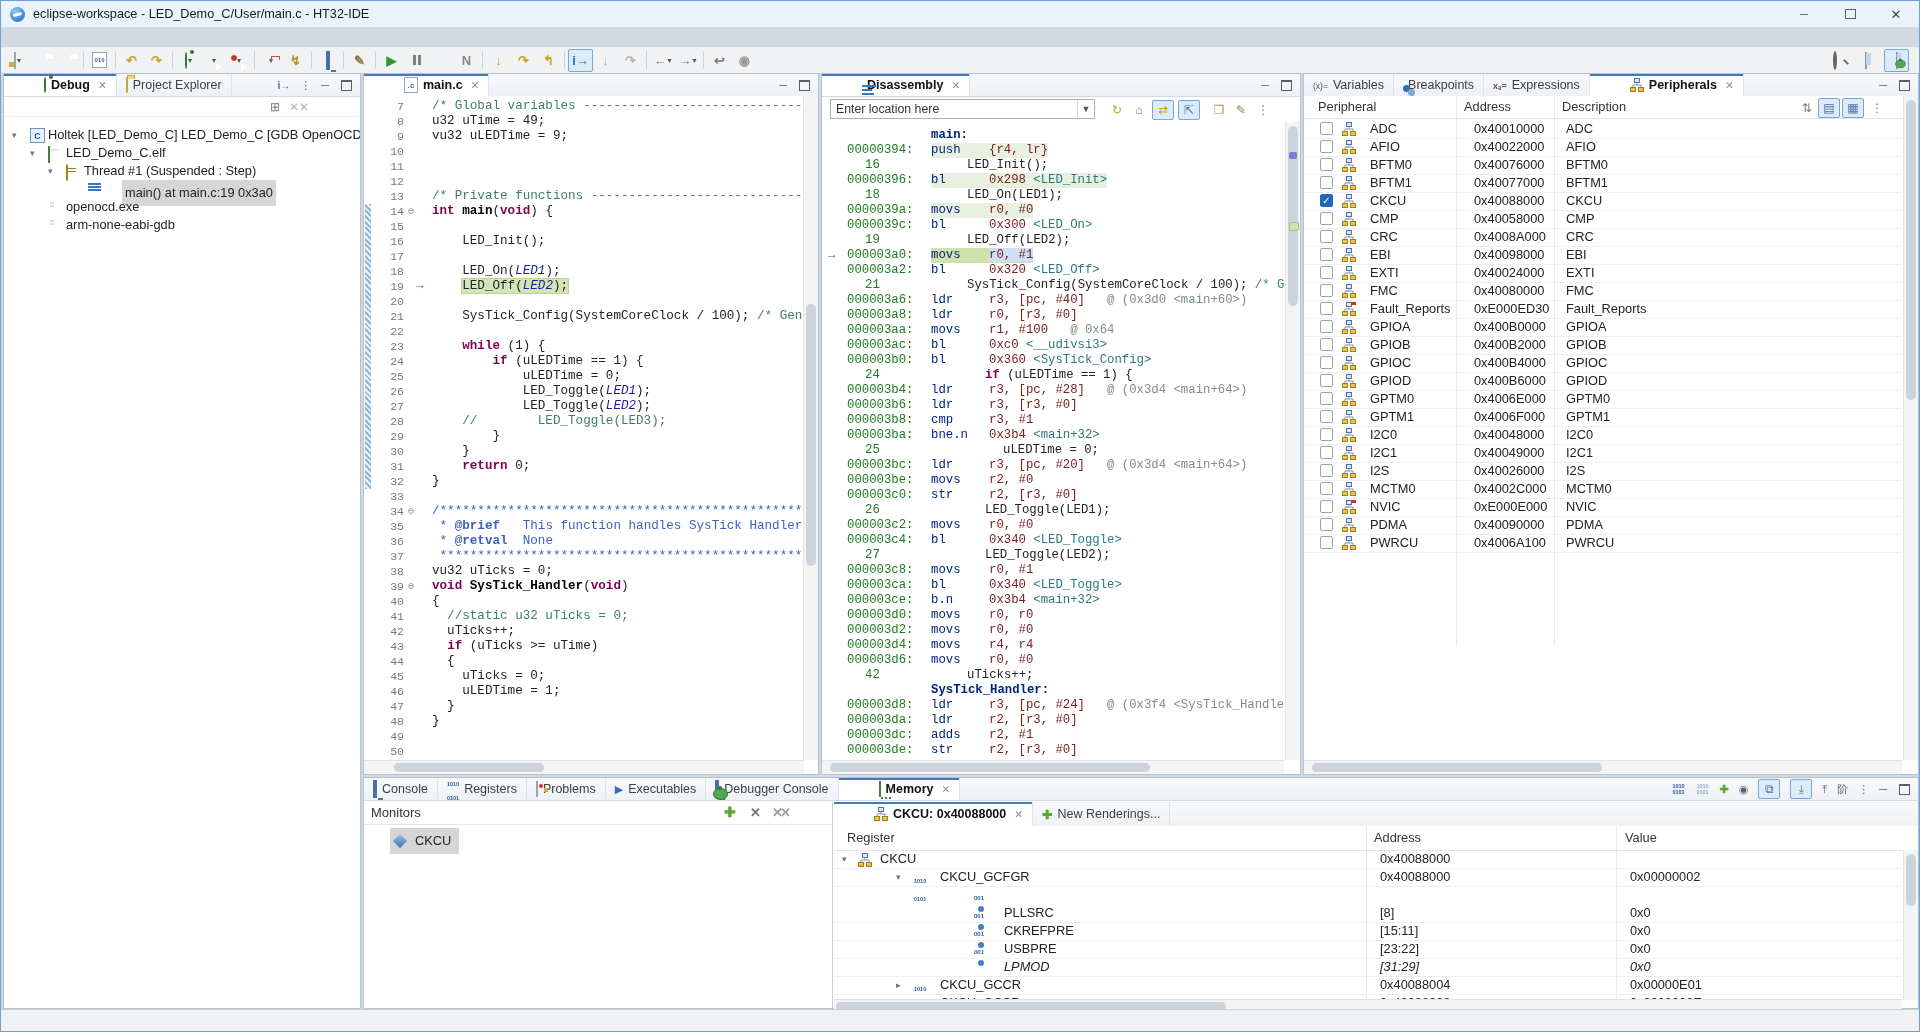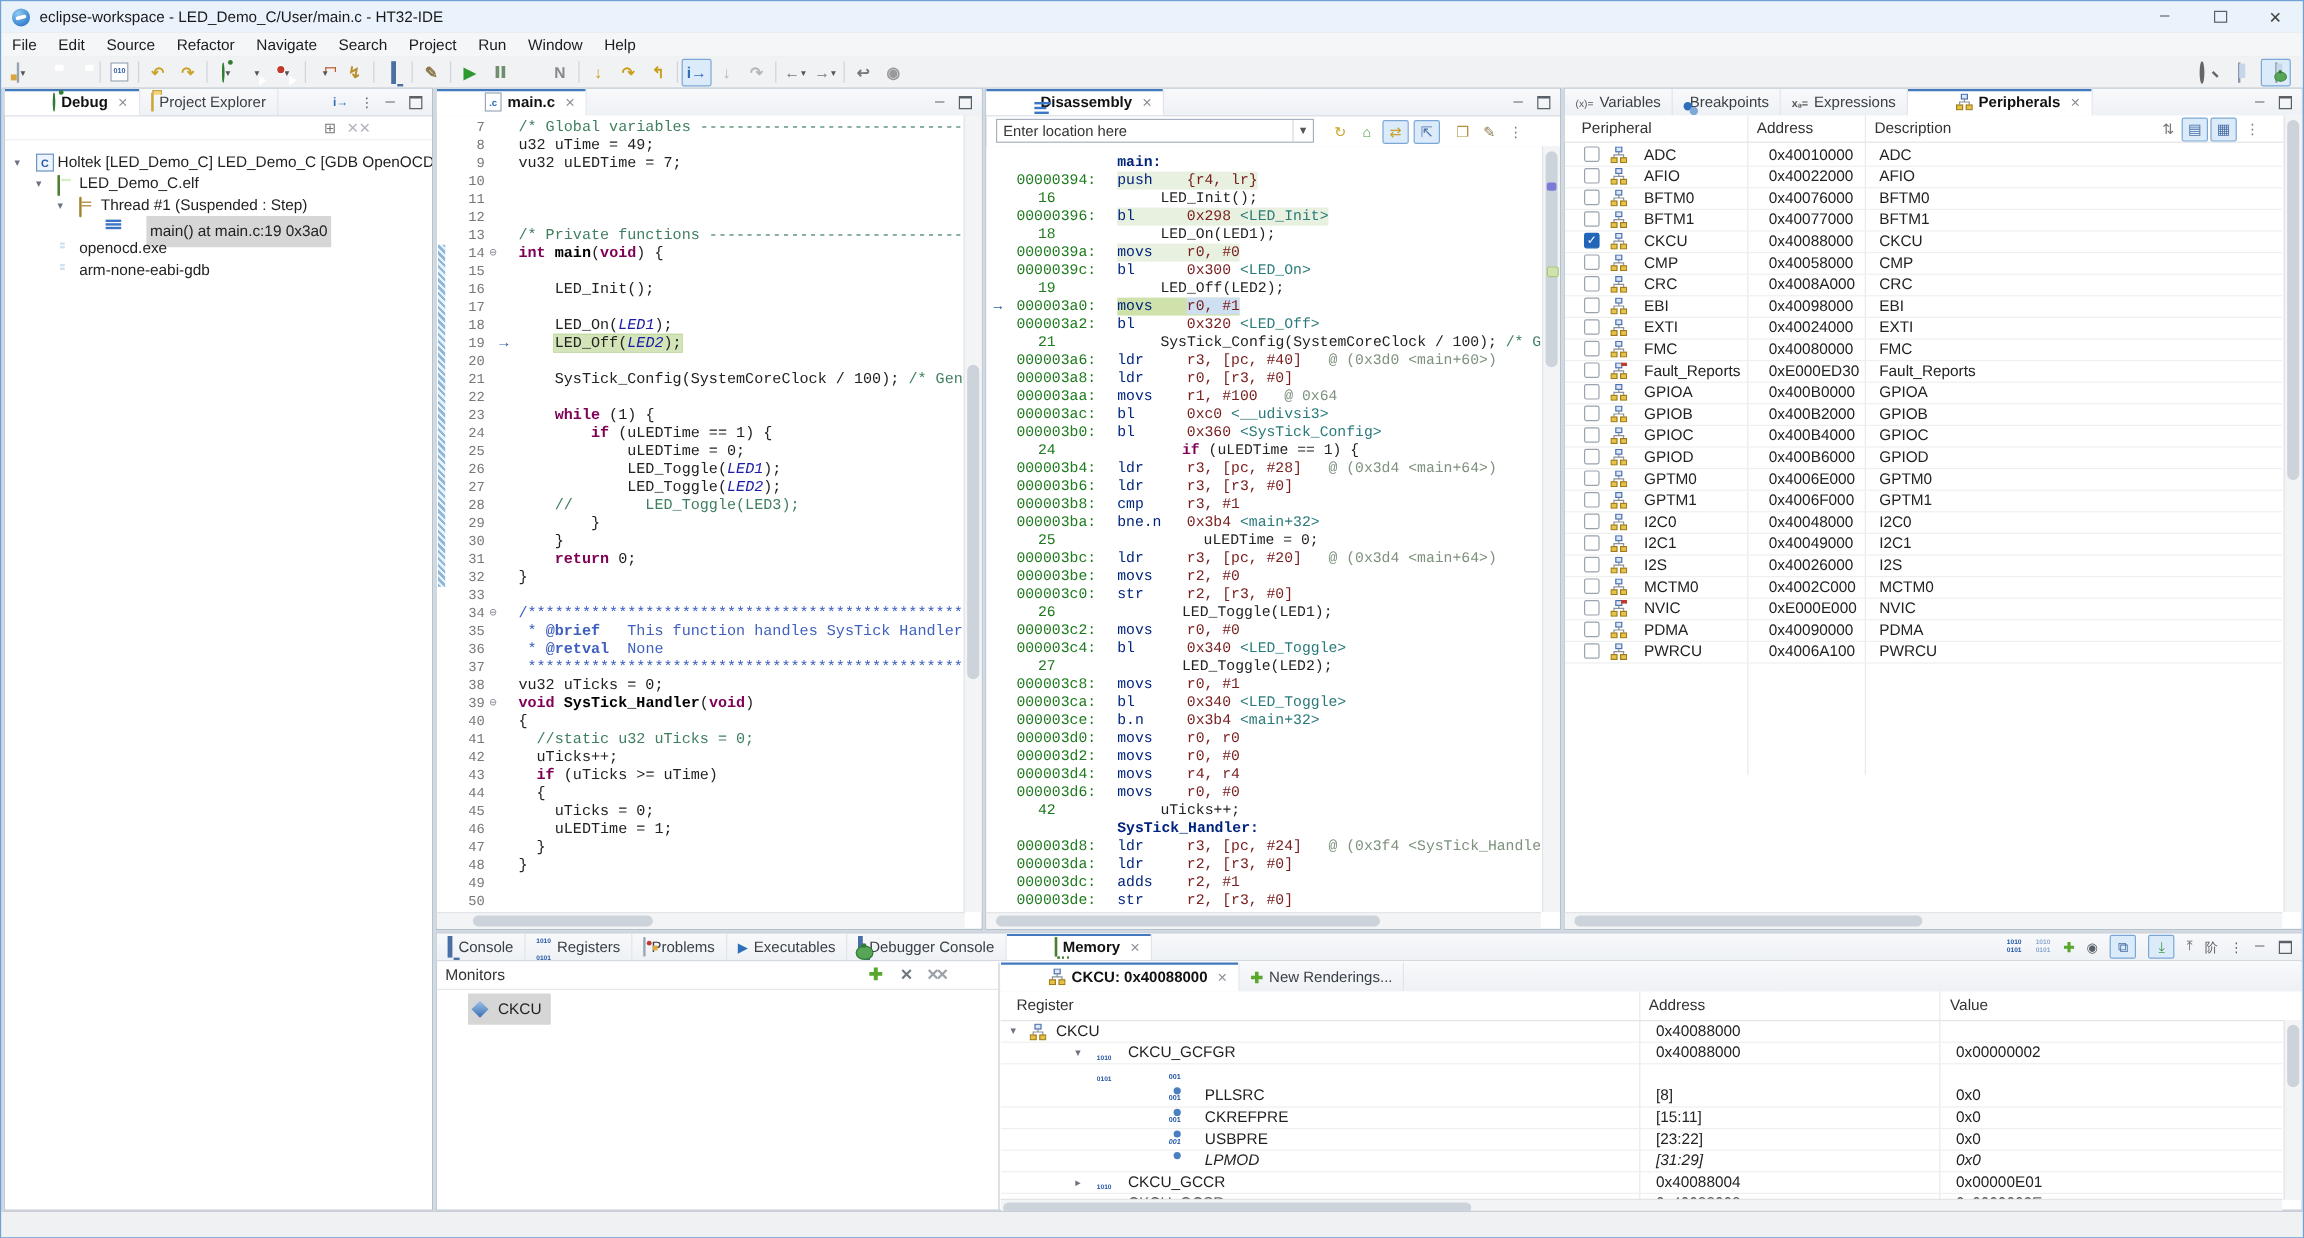--- a/index.html
+++ b/index.html
@@ -142,32 +142,20 @@
     <span class="titletext">eclipse-workspace - LED_Demo_C/User/main.c - HT32-IDE</span>
     <span style="margin-left:auto;display:flex;">
       <span class="winbtn">─</span>
       <span class="winbtn">
           <span class="maxsq" style="border-top-width:1px;"></span>
         </span>
       <span class="winbtn" style="font-size:13px;">✕</span>
     </span>
   </div>
 
-  <div class="menubar">
-      <span class="menuitem">File</span>
-      <span class="menuitem">Edit</span>
-      <span class="menuitem">Source</span>
-      <span class="menuitem">Refactor</span>
-      <span class="menuitem">Navigate</span>
-      <span class="menuitem">Search</span>
-      <span class="menuitem">Project</span>
-      <span class="menuitem">Run</span>
-      <span class="menuitem">Window</span>
-      <span class="menuitem">Help</span>
-    </div>
   <div class="toolbar">
     <span id="tb-left" style="display:flex;align-items:center;">
         <span class="tbi">
           <span><span class="i-page"></span></span>
           <span class="dd">▾</span>
         </span>
         <span class="tbi">
           <span><span class="i-floppy"></span></span>
         </span>
         <span class="tbi">
@@ -353,21 +341,21 @@
           <span class="minmax">
             <span>─</span>
             <span class="maxsq"></span>
           </span>
         </span>
       </div>
     <div class="codearea" id="codeArea" style="inset: 22px 14px 14px 0px; padding-top: 3px;">
         <div class="gstrip" style="top: 108px; height: 285px;"></div>
         <div class="cline"><span class="lnum">7</span><span class="ctext"><span class="seg-c">/* Global variables ---------------------------------------------------------------</span></span></div>
         <div class="cline"><span class="lnum">8</span><span class="ctext"><span>u32 uTime = 49;</span></span></div>
-        <div class="cline"><span class="lnum">9</span><span class="ctext"><span>vu32 uLEDTime = 7;</span></span></div>
+        <div class="cline"><span class="lnum">9</span><span class="ctext"><span>vu32 uLEDTime = 9;</span></span></div>
         <div class="cline"><span class="lnum">10</span><span class="ctext"></span></div>
         <div class="cline"><span class="lnum">11</span><span class="ctext"></span></div>
         <div class="cline"><span class="lnum">12</span><span class="ctext"></span></div>
         <div class="cline"><span class="lnum">13</span><span class="ctext"><span class="seg-c">/* Private functions --------------------------------------------------------------</span></span></div>
         <div class="cline"><span class="lnum">14</span><span class="fold">⊖</span><span class="ctext"><span class="seg-k">int</span><span> </span><span class="seg-b">main</span><span>(</span><span class="seg-k">void</span><span>) {</span></span></div>
         <div class="cline"><span class="lnum">15</span><span class="ctext"></span></div>
         <div class="cline"><span class="lnum">16</span><span class="ctext"><span>    LED_Init();</span></span></div>
         <div class="cline"><span class="lnum">17</span><span class="ctext"></span></div>
         <div class="cline"><span class="lnum">18</span><span class="ctext"><span>    LED_On(</span><span class="seg-m">LED1</span><span>);</span></span></div>
         <div class="cline"><span class="lnum">19</span><span class="ctext"><span class="curarrow">→</span><span>    </span><span class="curhl"><span>LED_Off(</span><span class="seg-m">LED2</span><span>);</span></span></span></div>

